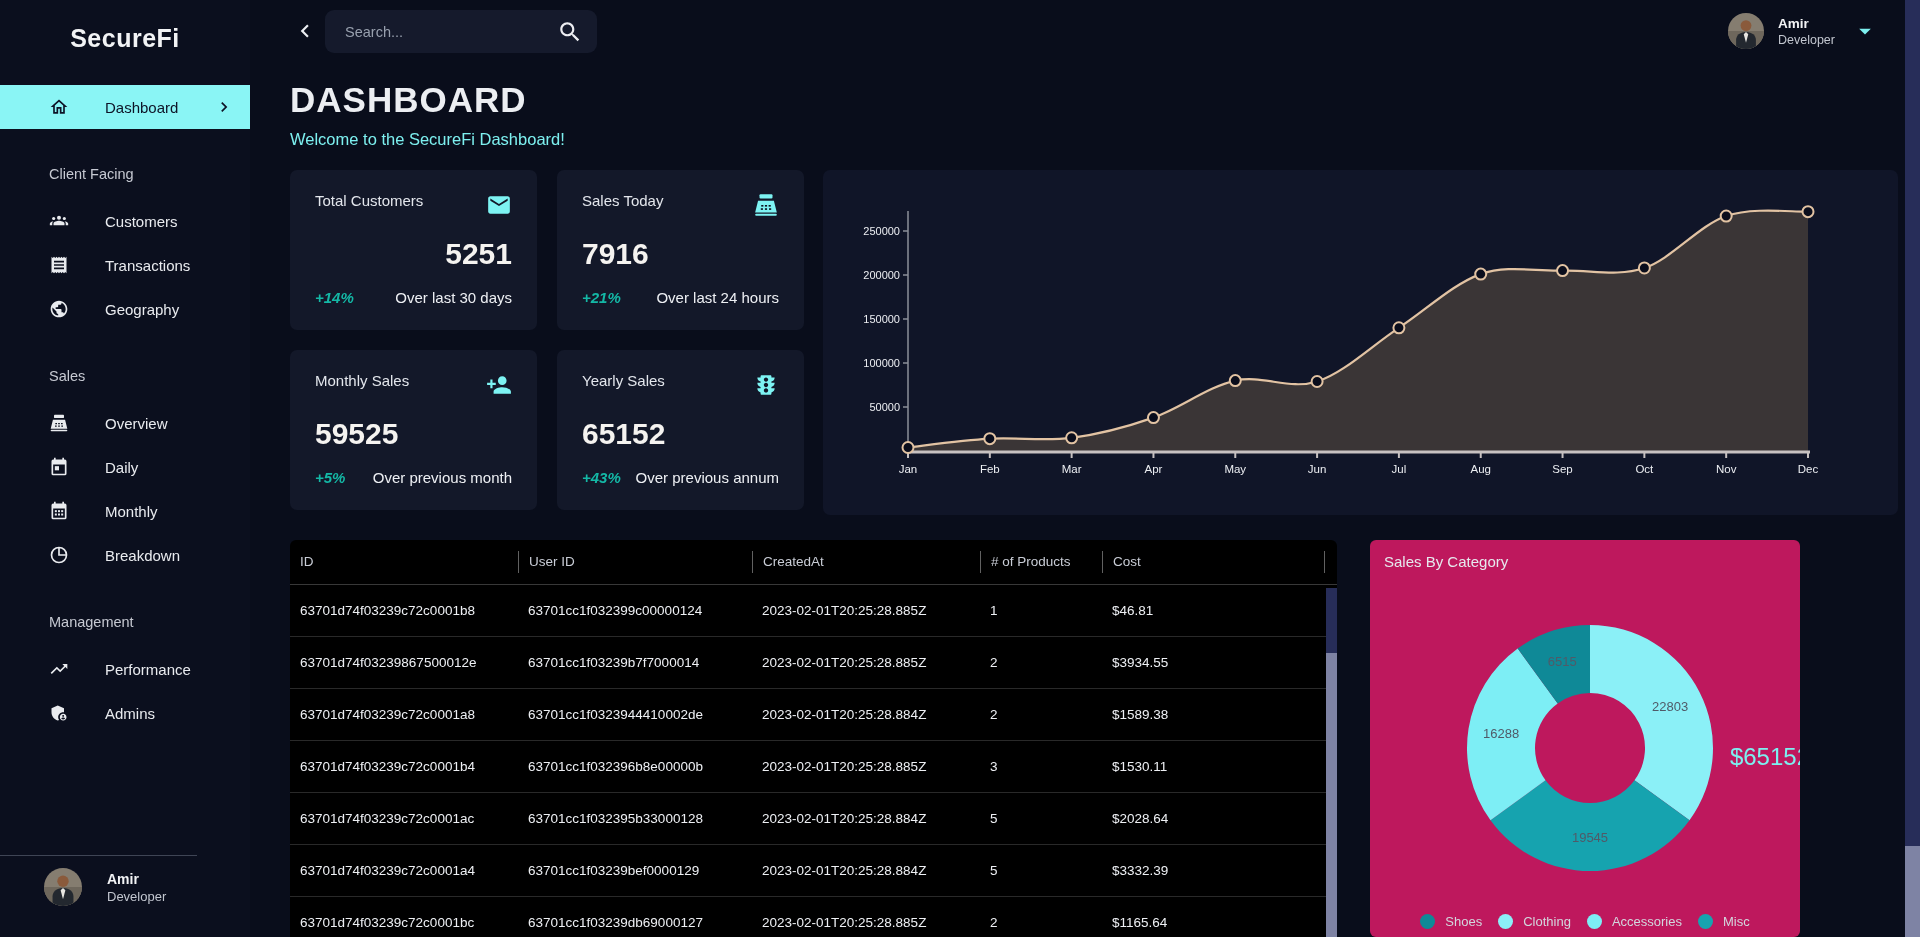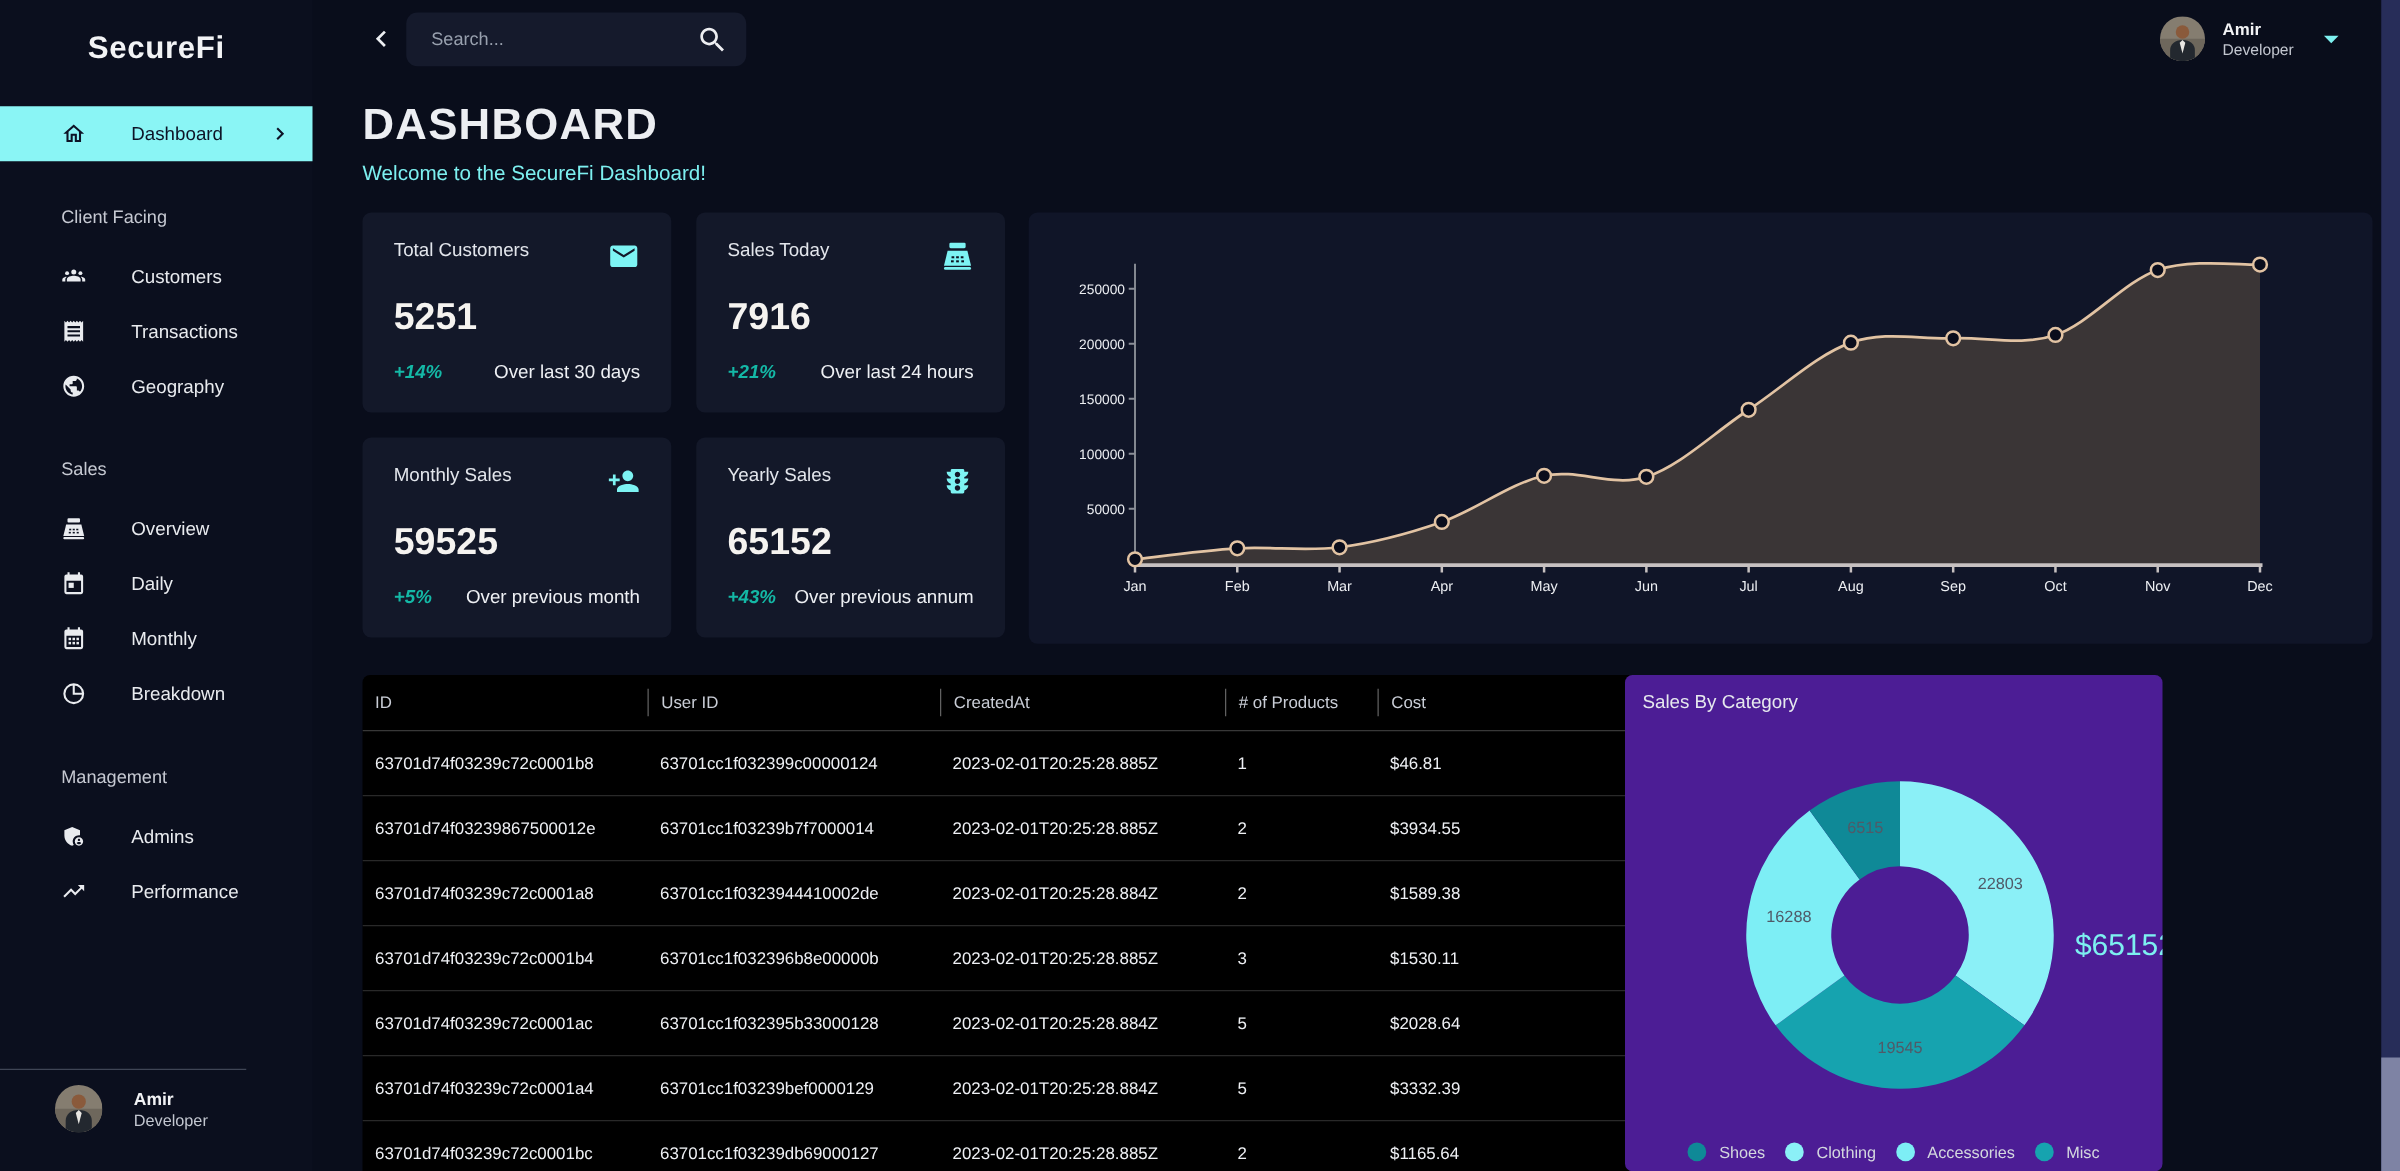--- a/index.html
+++ b/index.html
@@ -84,22 +84,22 @@
                   border-left:1.5px solid rgba(255,255,255,.38); }
   .trow { display:flex; height:52px; align-items:center; font-size:13.5px; color:#eef0f4;
           border-bottom:1px solid rgba(255,255,255,.16); cursor:pointer; }
   .td { padding-left:10px; white-space:nowrap; overflow:hidden; }
   .table-scrollbar { position:absolute; right:0; top:48px; bottom:0; width:11px;
                      background:#272d59; }
   .table-scrollbar .thumb { position:absolute; left:0; right:0; top:65px; bottom:0;
                             background:#7e83a4; }
 
   
-  .donut-panel { position:absolute; left:1300px; top:540px; width:430px; height:397px;
-                 background:#4c1d95; border-radius:6px; overflow:hidden; }
+  .donut-panel { position:absolute; left:1370px; top:540px; width:430px; height:397px;
+                 background:#be185d; border-radius:6px; overflow:hidden; }
   .donut-title { position:absolute; left:14px; top:13px; font-size:15px; color:#e6e9ee; }
   .donut-panel svg.donut { position:absolute; left:0; top:0; width:430px; height:397px; }
   .donut-center { position:absolute; left:0; top:0; width:440px; text-align:right;
                   transform:translate(0,203px); font-size:24px; color:#7df0f0; }
   .donut-legend { position:absolute; left:0; right:0; bottom:8px; display:flex;
                   justify-content:center; align-items:center; gap:16px; }
   .legend-item { display:flex; align-items:center; gap:10px; font-size:13px;
                  color:#d3d7de; cursor:pointer; }
   .legend-swatch { width:15px; height:15px; border-radius:50%; flex:0 0 15px; }
 
@@ -206,33 +206,33 @@
             <circle cx="12" cy="12" r="9"></circle>
             <path d="M12 3v9h9"></path>
           </svg>
         </span>
         <span class="nav-label">Breakdown</span>
       </div>
       <div class="section-label">Management</div>
       <div class="nav-item">
         <span class="icon">
           <svg viewBox="0 0 24 24" fill="currentColor">
+            <path d="M16 6l2.29 2.29-4.88 4.88-4-4L2 16.59 3.41 18l6-6 4 4 6.3-6.29L22 12V6z"></path>
+          </svg>
+        </span>
+        <span class="nav-label">Performance</span>
+      </div>
+      <div class="nav-item">
+        <span class="icon">
+          <svg viewBox="0 0 24 24" fill="currentColor">
             <path d="M17 11c.34 0 .67.03 1 .08V6.27L10.5 3 3 6.27v4.91c0 4.54 3.2 8.79 7.5 9.82.55-.13 1.08-.32 1.6-.55-.69-.98-1.1-2.17-1.1-3.45 0-3.31 2.69-6 6-6z"></path>
             <path d="M17 13c-2.21 0-4 1.79-4 4s1.79 4 4 4 4-1.79 4-4-1.79-4-4-4zm0 1.38c.62 0 1.12.51 1.12 1.12s-.5 1.12-1.12 1.12-1.12-.51-1.12-1.12.5-1.12 1.12-1.12zm0 5.37c-.93 0-1.74-.46-2.24-1.17.05-.72 1.51-1.08 2.24-1.08s2.19.36 2.24 1.08c-.5.71-1.31 1.17-2.24 1.17z"></path>
           </svg>
         </span>
         <span class="nav-label">Admins</span>
-      </div>
-      <div class="nav-item">
-        <span class="icon">
-          <svg viewBox="0 0 24 24" fill="currentColor">
-            <path d="M16 6l2.29 2.29-4.88 4.88-4-4L2 16.59 3.41 18l6-6 4 4 6.3-6.29L22 12V6z"></path>
-          </svg>
-        </span>
-        <span class="nav-label">Performance</span>
       </div>
     </div>
   <div class="sidebar-divider"></div>
   <div class="sidebar-user">
     <div class="avatar"><svg viewBox="0 0 40 40">
           <rect width="40" height="40" fill="#857d70"></rect>
           <rect y="20" width="40" height="20" fill="#6e675c"></rect>
           <circle cx="20" cy="14" r="6" fill="#8a5a3b"></circle>
           <path d="M20 21c-7 0-11 4-11 9v10h22V30c0-5-4-9-11-9z" fill="#23282f"></path>
           <path d="M20 21l-2.5 2.5L20 33l2.5-9.5z" fill="#e8e6e2"></path>
@@ -274,21 +274,21 @@
         <svg viewBox="0 0 24 24" fill="currentColor">
           <path d="M7 10l5 5 5-5z"></path>
         </svg>
       </div>
   </div>
 </div>
 
 <div class="page-title">DASHBOARD</div>
 <div class="page-subtitle">Welcome to the SecureFi Dashboard!</div>
 
-<div class="card" style="left:290px;top:170px;">
+<div class="card" style="left:290px;top:170px;text-align:right;">
   <div class="card-head">
     <div class="card-title">Total Customers</div>
     <div class="card-icon icon">
         <svg viewBox="0 0 24 24" fill="currentColor">
           <path d="M20 4H4c-1.1 0-2 .9-2 2v12c0 1.1.9 2 2 2h16c1.1 0 2-.9 2-2V6c0-1.1-.9-2-2-2zm0 4l-8 5-8-5V6l8 5 8-5v2z"></path>
         </svg>
       </div>
   </div>
   <div class="card-value">5251</div>
   <div class="card-foot">

